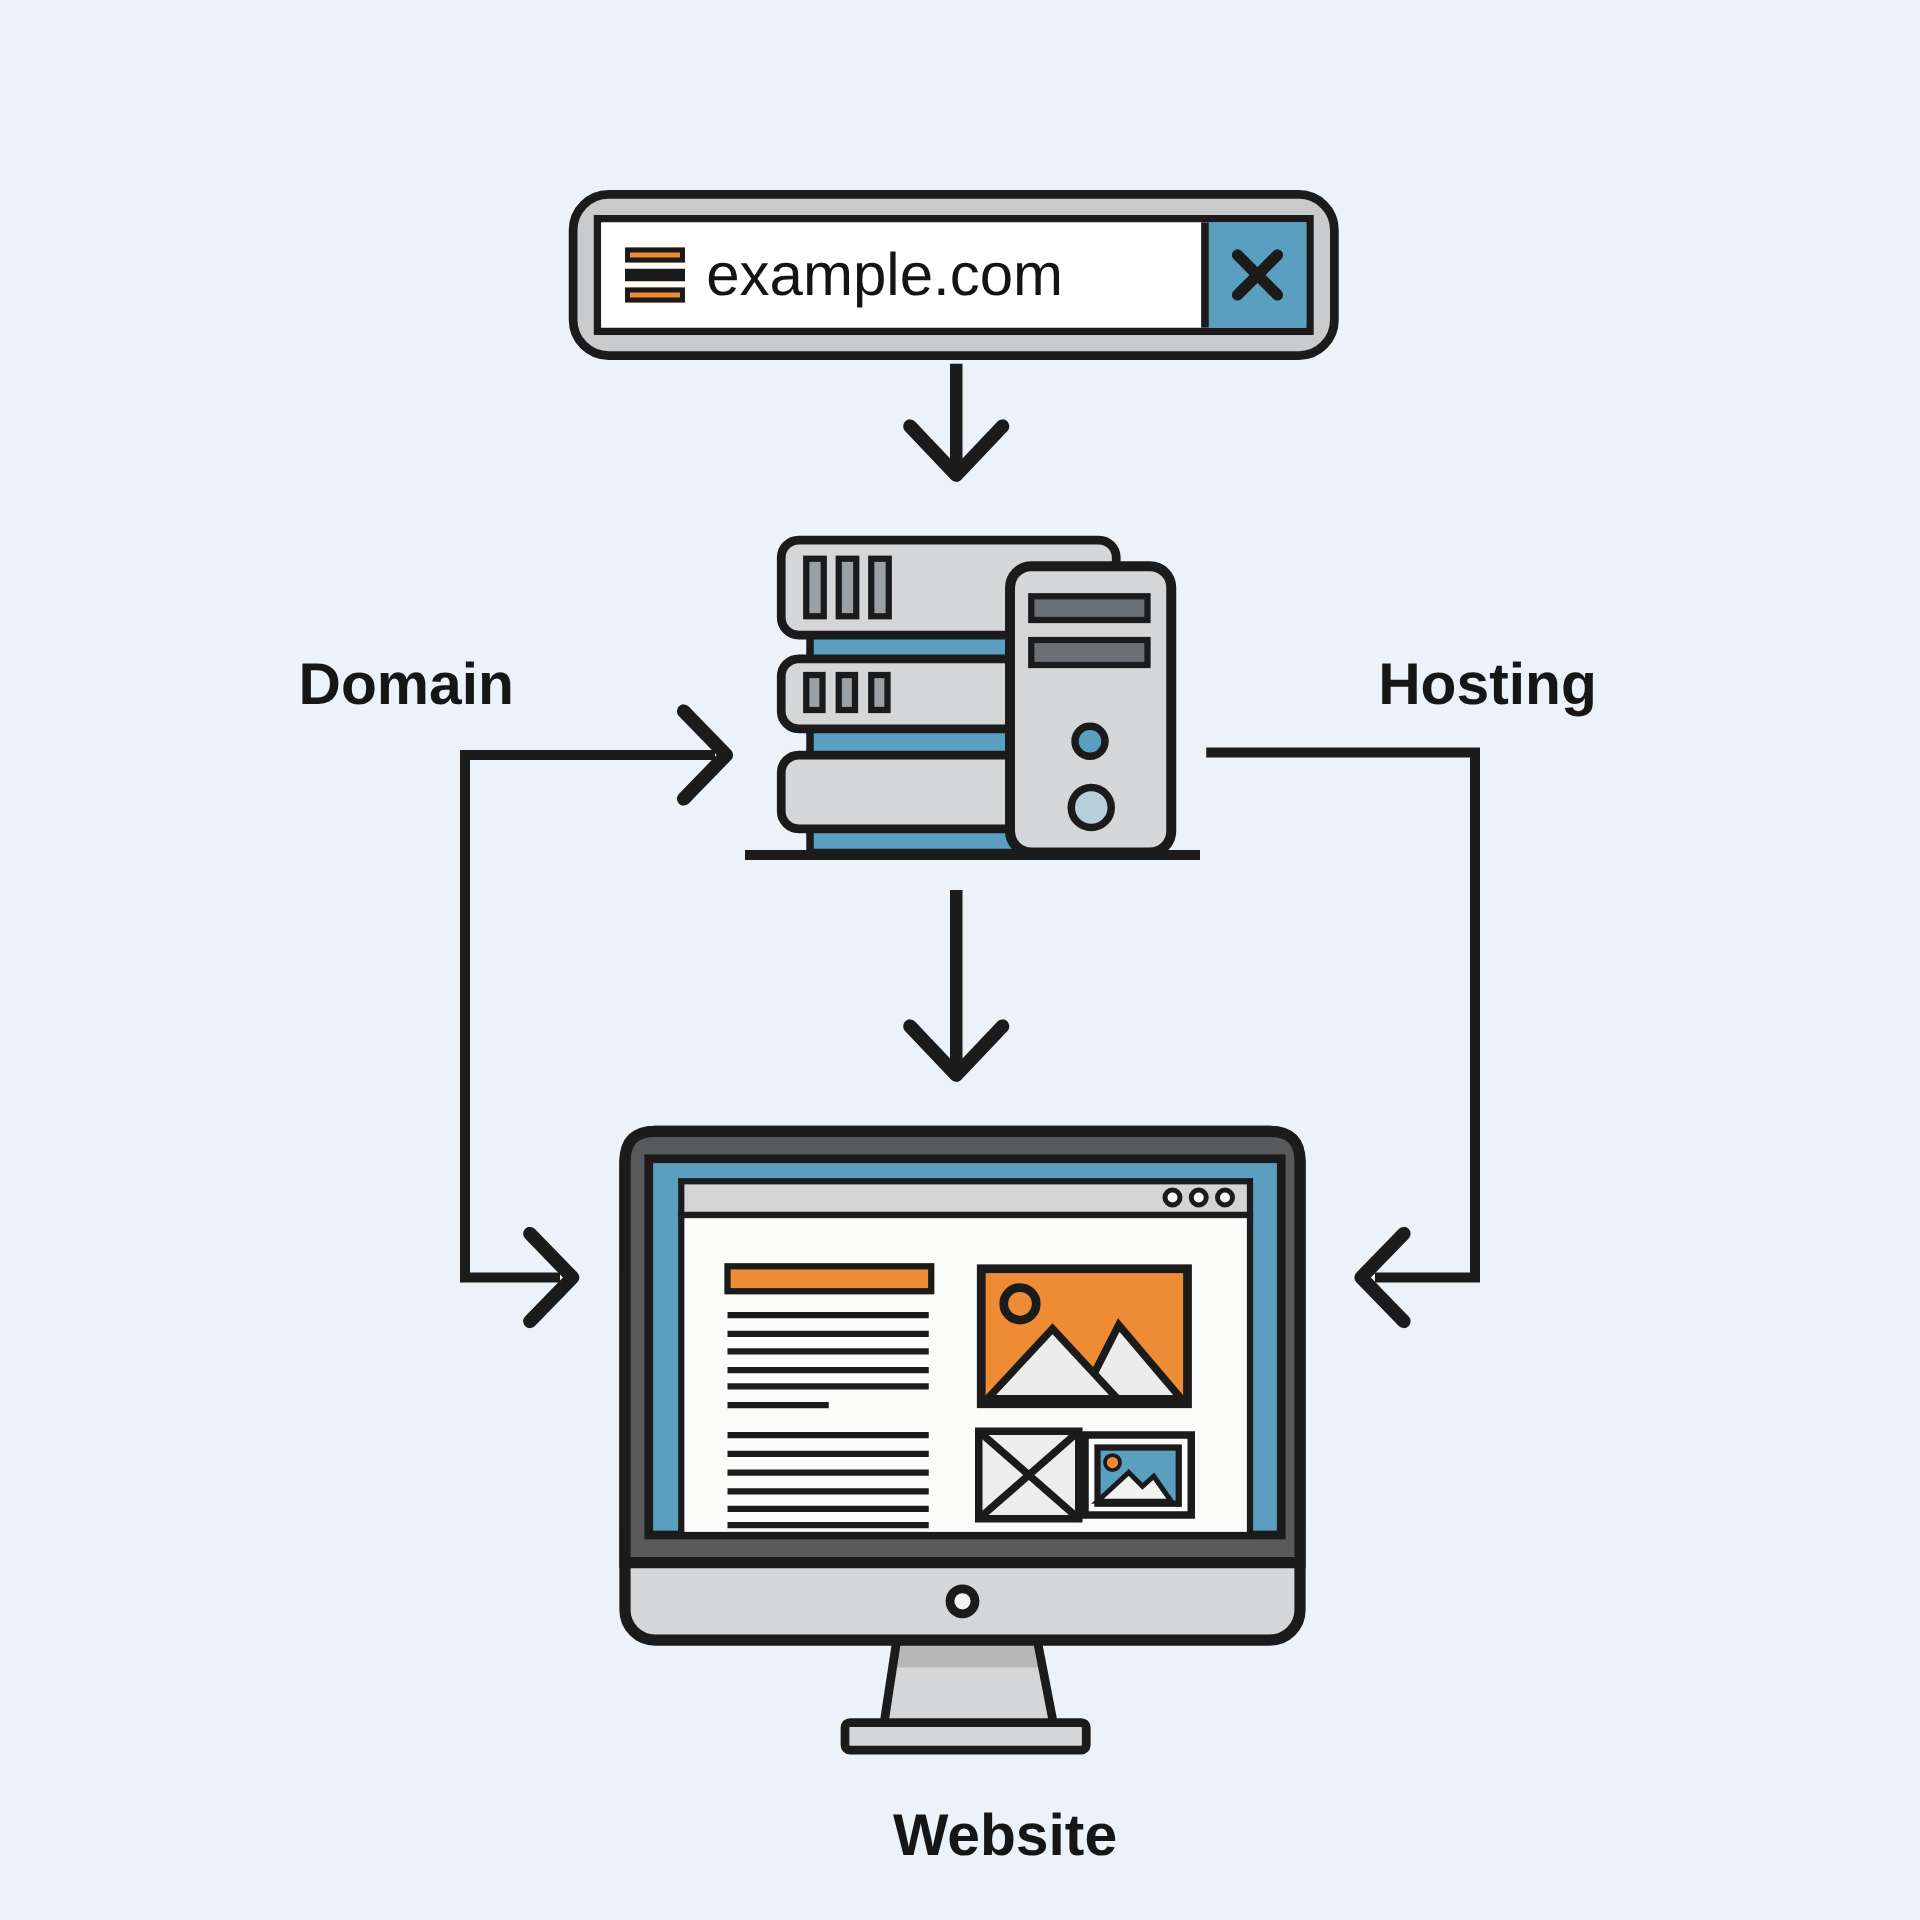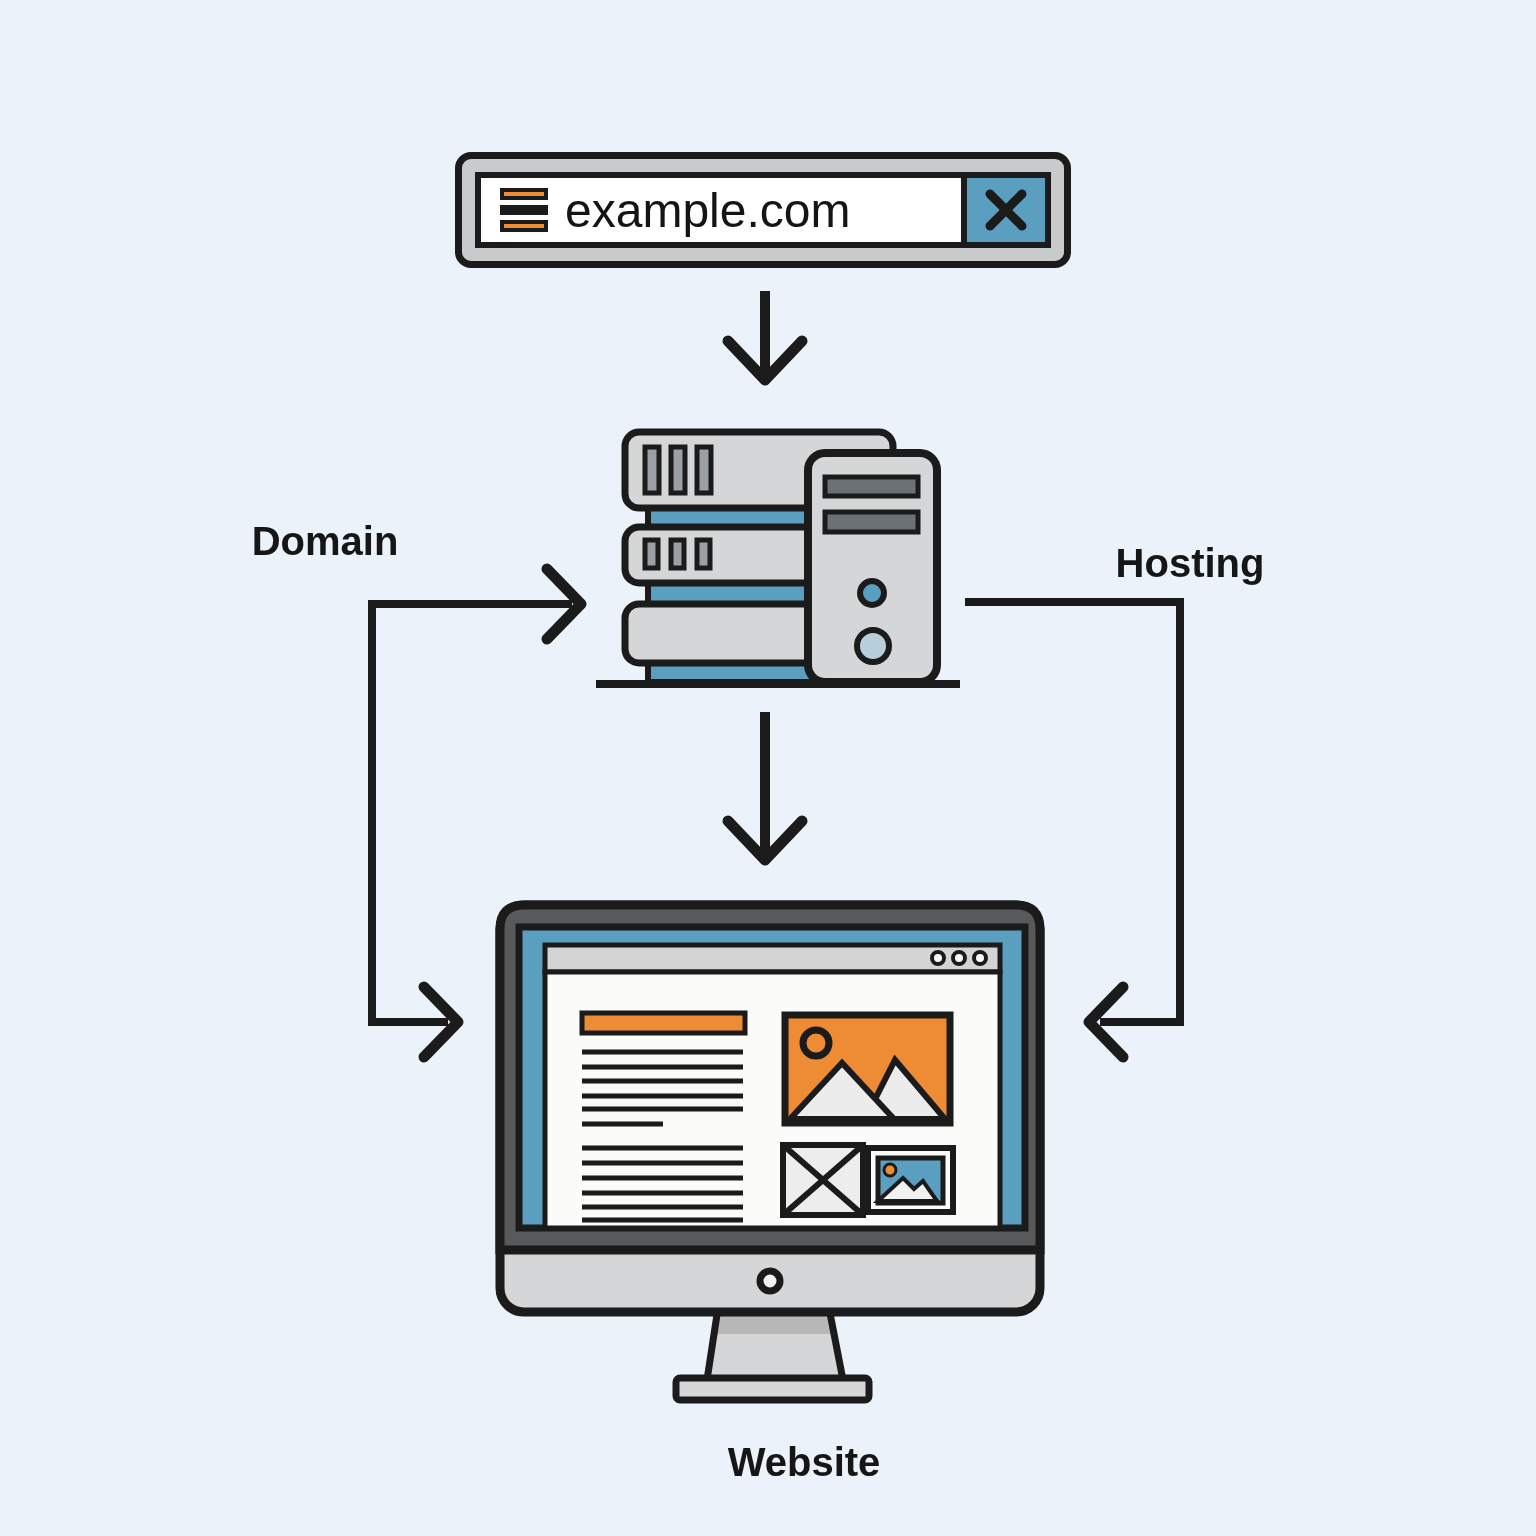--- a/index.html
+++ b/index.html
@@ -5,32 +5,32 @@
   :root{
     --bg:#ecf2f9; --ink:#1b1b1b; --blue:#5b9fc0; --orange:#ee8b35;
     --gray-light:#d5d6d7; --gray-mid:#c9cacc; --gray-dark:#58595b;
     --slot:#9aa0a4; --bar:#6b7075; --paper:#fbfbf9; --mountain:#ececec; --circle2:#b7cedb;
   }
   html,body{margin:0;padding:0;}
   body{background:var(--bg);font-family:"Liberation Sans",sans-serif;}
   .canvas{position:relative;width:1536px;height:1536px;background:var(--bg);overflow:hidden;}
   .abs{position:absolute;}
   
-  .addrbar{left:455px;top:152px;width:616px;height:116px;background:var(--gray-mid);
-    border:7px solid var(--ink);border-radius:16px;box-sizing:border-box;}
+  .addrbar{left:455px;top:152px;width:616px;height:136px;background:var(--gray-mid);
+    border:7px solid var(--ink);border-radius:32px;box-sizing:border-box;}
   .addr-inner{position:absolute;inset:13px;border:6px solid var(--ink);display:flex;background:#fff;}
   .addr-field{flex:1;display:flex;align-items:center;padding-left:19px;background:#fff;min-width:0;}
   .menu-icon{width:48px;display:flex;flex-direction:column;gap:5px;}
   .menu-icon .mbar{height:12px;border:4px solid var(--ink);background:var(--orange);box-sizing:border-box;}
   .menu-icon .mbar.solid{height:10px;background:var(--ink);border:none;}
   .url-text{margin-left:17px;font-size:48px;color:#141414;letter-spacing:0;white-space:nowrap;}
   .addr-close{width:78px;background:var(--blue);border-left:6px solid var(--ink);
     display:flex;align-items:center;justify-content:center;}
   
-  .label{position:absolute;transform:translateX(-50%);font-weight:700;font-size:40px;color:#161616;white-space:nowrap;}
+  .label{position:absolute;transform:translateX(-50%);font-weight:700;font-size:47px;color:#161616;white-space:nowrap;}
   
   svg{display:block;}
   .s-ink{stroke:var(--ink);}
   .f-none{fill:none;}
   .f-blue{fill:var(--blue);}
   .f-orange{fill:var(--orange);}
   .f-gray{fill:var(--gray-light);}
   .f-graydark{fill:var(--gray-dark);}
   .f-slot{fill:var(--slot);}
   .f-bar{fill:var(--bar);}
@@ -110,21 +110,21 @@
     <path d="M8 260 L372 260" class="s-ink f-none" stroke-width="8"></path>
 
     <rect x="220" y="29" width="129" height="229" rx="17" class="f-gray s-ink" stroke-width="8"></rect>
     <rect x="237" y="53" width="93" height="19" class="f-bar s-ink" stroke-width="5"></rect>
     <rect x="237" y="88" width="93" height="20" class="f-bar s-ink" stroke-width="5"></rect>
     <circle cx="284" cy="169" r="12" class="f-blue s-ink" stroke-width="6"></circle>
     <circle cx="285" cy="222" r="16" class="f-c2 s-ink" stroke-width="6"></circle>
   </svg>
 
   <div class="label" style="left:325px;top:519px">Domain</div>
-  <div class="label" style="left:1190px;top:541px">Hosting</div>
+  <div class="label" style="left:1190px;top:519px">Hosting</div>
   <div class="label" style="left:804px;top:1440px">Website</div>
 
   <svg class="abs" style="left:492px;top:898px" width="560" height="520" viewBox="0 0 560 520">
 
     <polygon points="226,410 337,410 351,482 215,482" class="f-gray s-ink" stroke-width="7"></polygon>
     <polygon points="228,416 335,416 339,436 224,436" fill="rgba(0,0,0,0.14)"></polygon>
 
     <rect x="184" y="480" width="193" height="22" rx="4" class="f-gray s-ink" stroke-width="7"></rect>
 
     <rect x="8" y="7" width="540" height="407" rx="24" class="f-gray s-ink" stroke-width="9"></rect>

